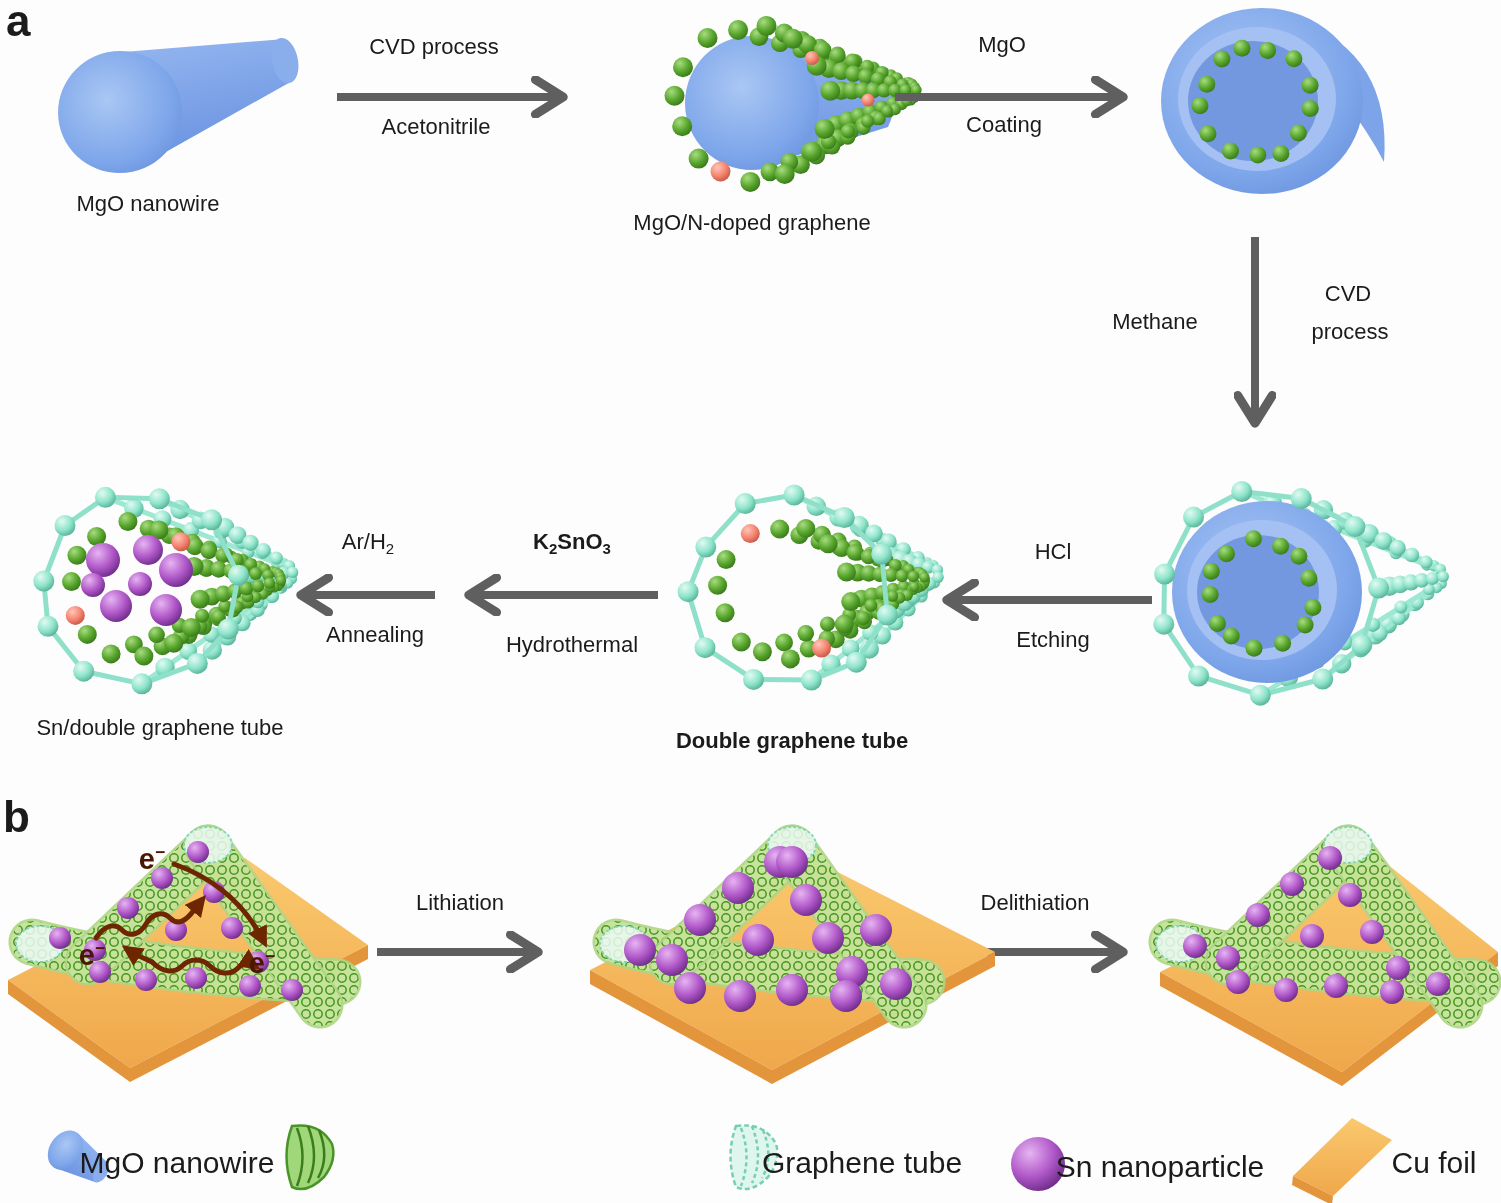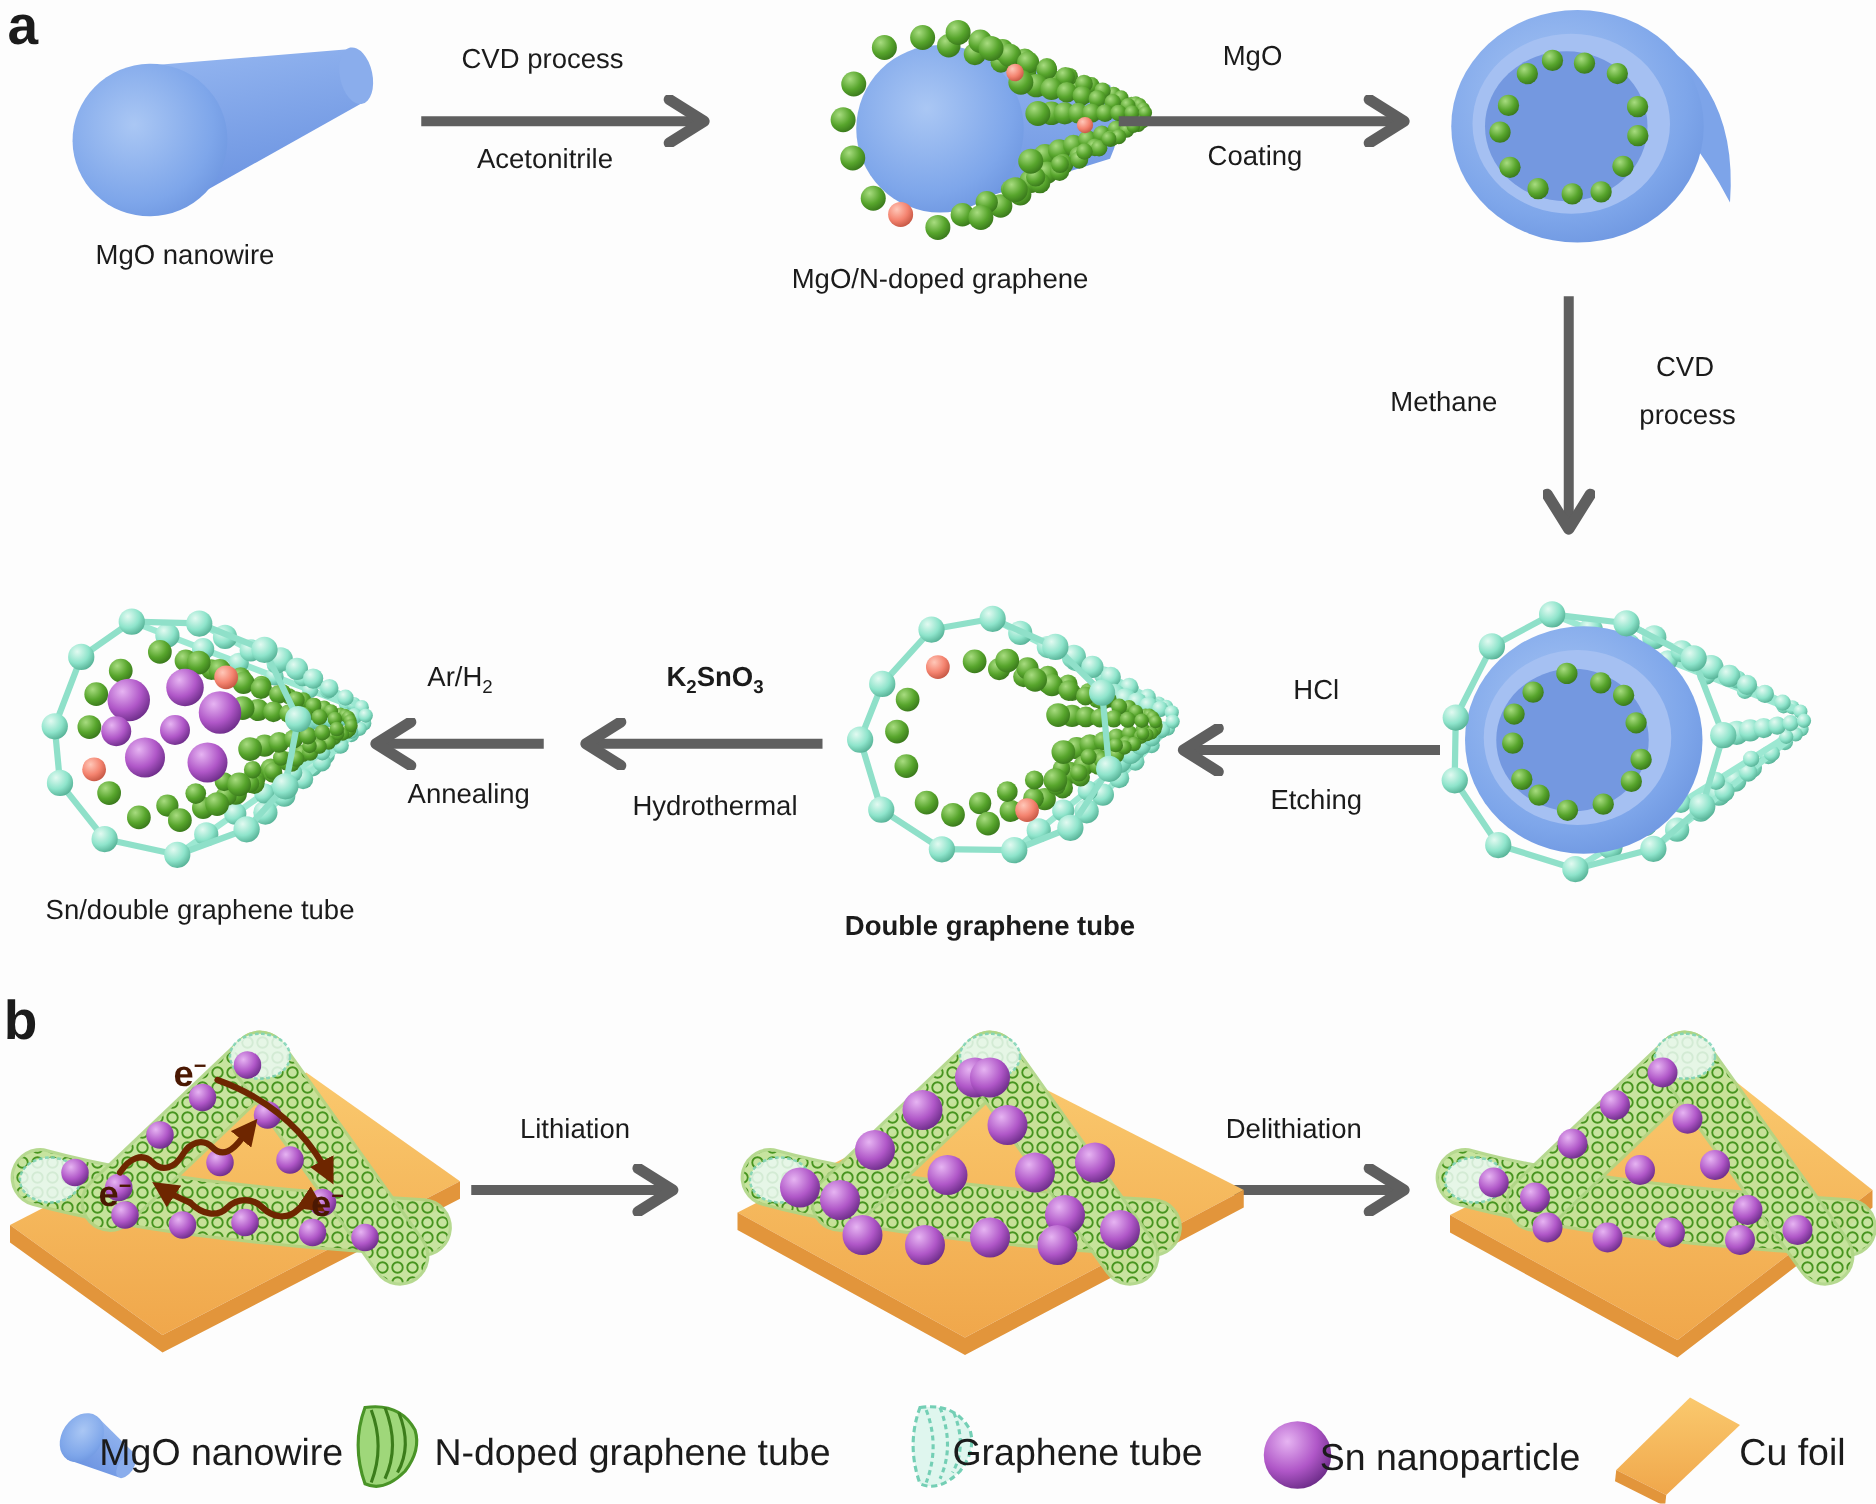--- a/index.html
+++ b/index.html
@@ -735,18 +735,17 @@
 <div class="lbl" style="left:375px;top:623px;">Annealing</div>
 <div class="lbl" style="left:160px;top:716px;">Sn/double graphene tube</div>
 <div class="lbl" style="left:460px;top:891px;">Lithiation</div>
 <div class="lbl" style="left:1035px;top:891px;">Delithiation</div>
 
 <div class="electron" style="left:152px;top:842px;"><span>e</span><sup>−</sup></div>
 <div class="electron" style="left:92px;top:938px;"><span>e</span><sup>−</sup></div>
 <div class="electron" style="left:262px;top:946px;"><span>e</span><sup>−</sup></div>
 
 <div class="lbl legend-lbl" style="left:177px;top:1146px;">MgO nanowire</div>
-<div class="lbl legend-lbl" style="left:506px;top:1146px;">N-doped graphene tube</div>
 <div class="lbl legend-lbl" style="left:862px;top:1146px;">Graphene tube</div>
 <div class="lbl legend-lbl" style="left:1160px;top:1150px;">Sn nanoparticle</div>
 <div class="lbl legend-lbl" style="left:1434px;top:1146px;">Cu foil</div>
 
 </div>
 
 </body></html>

